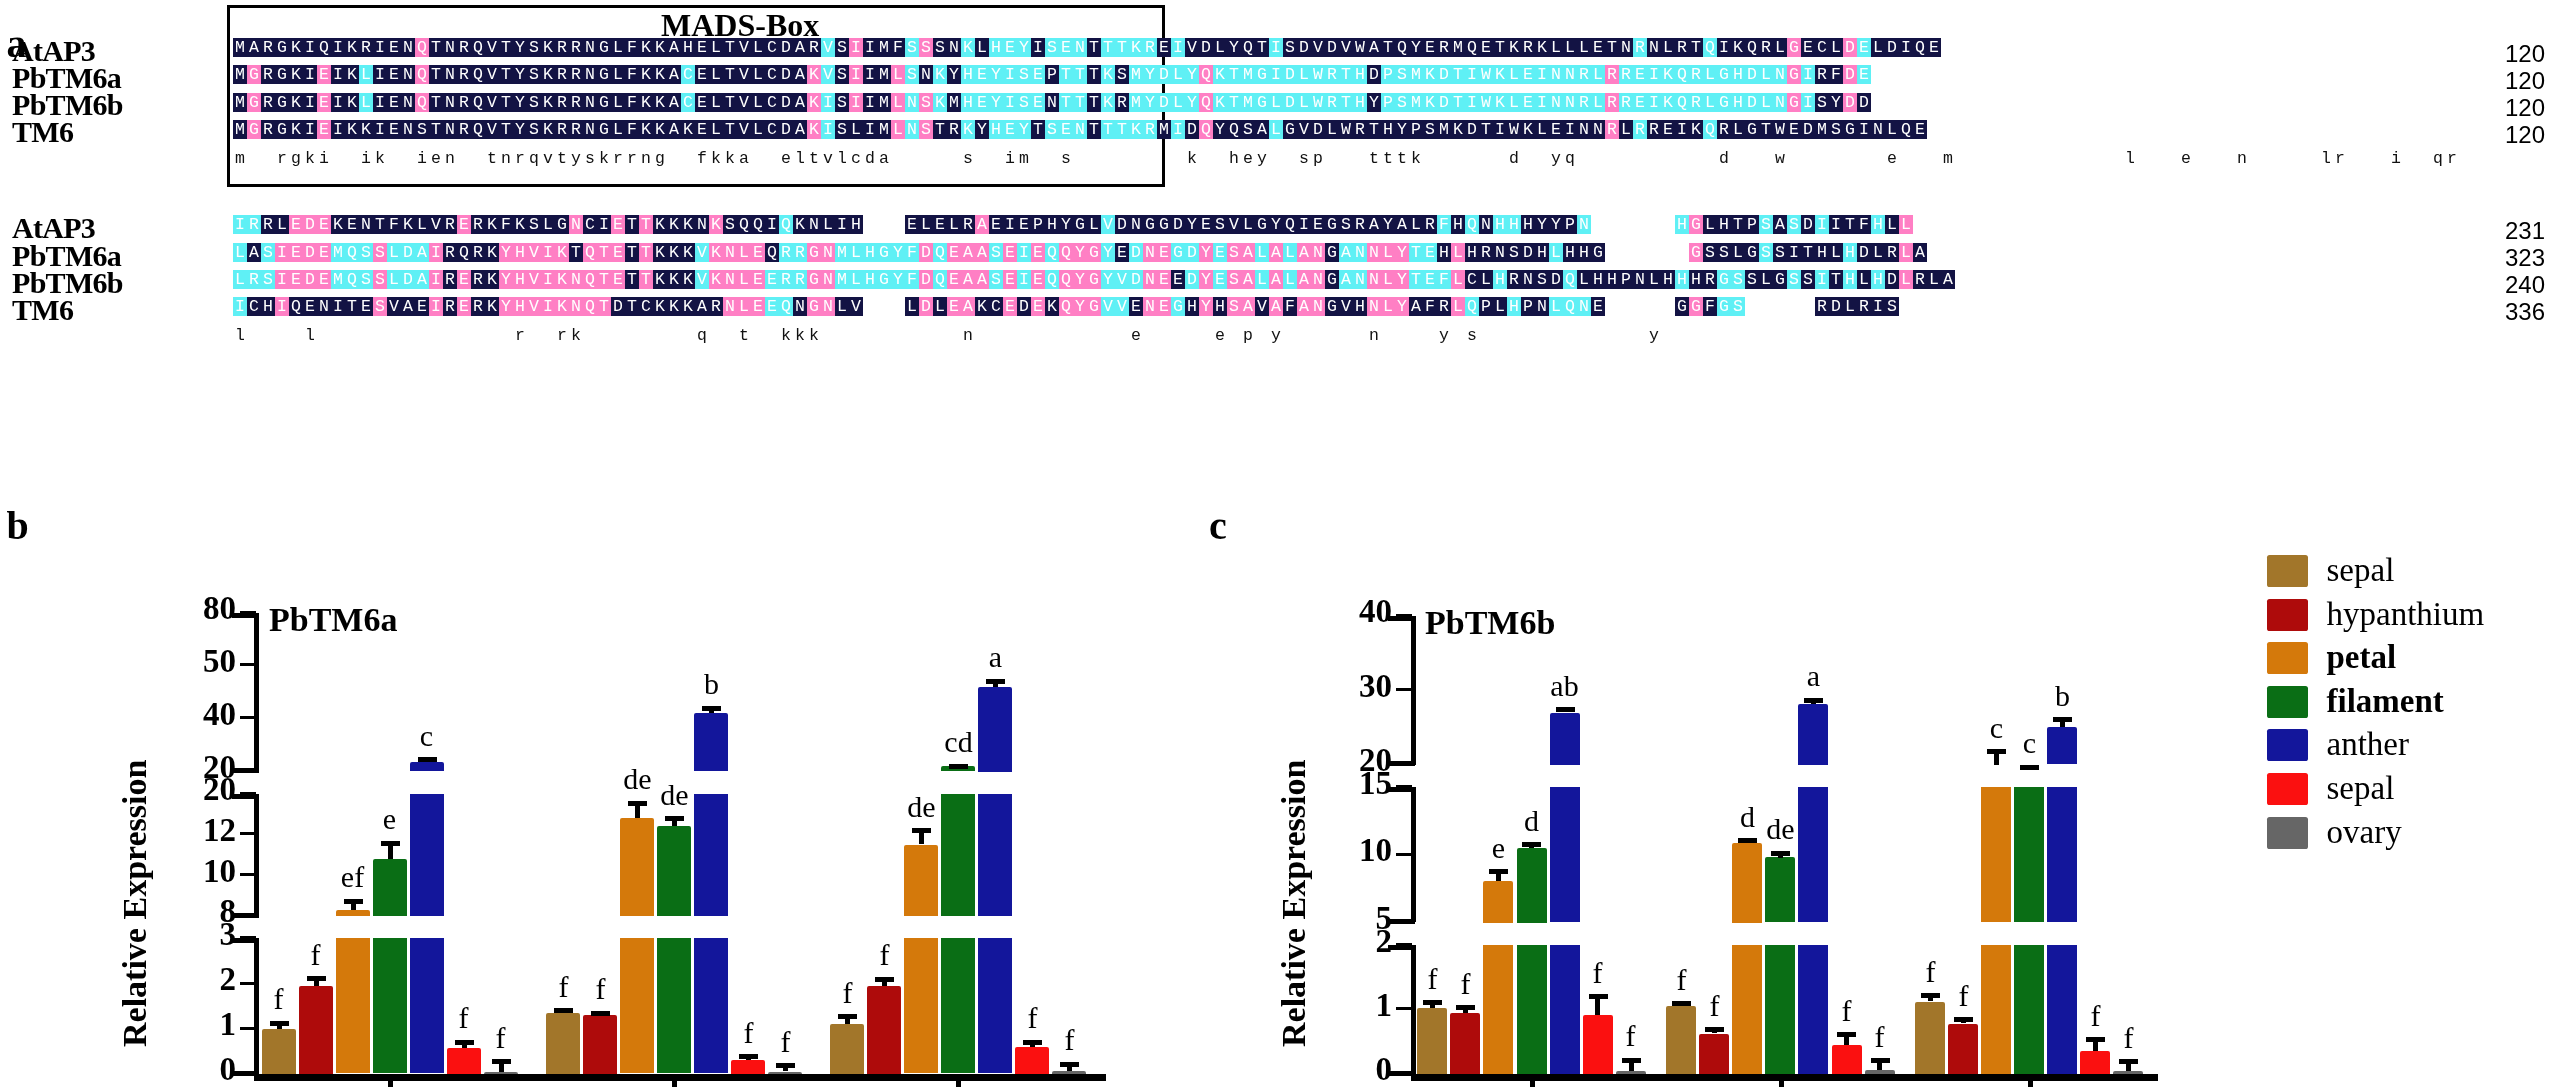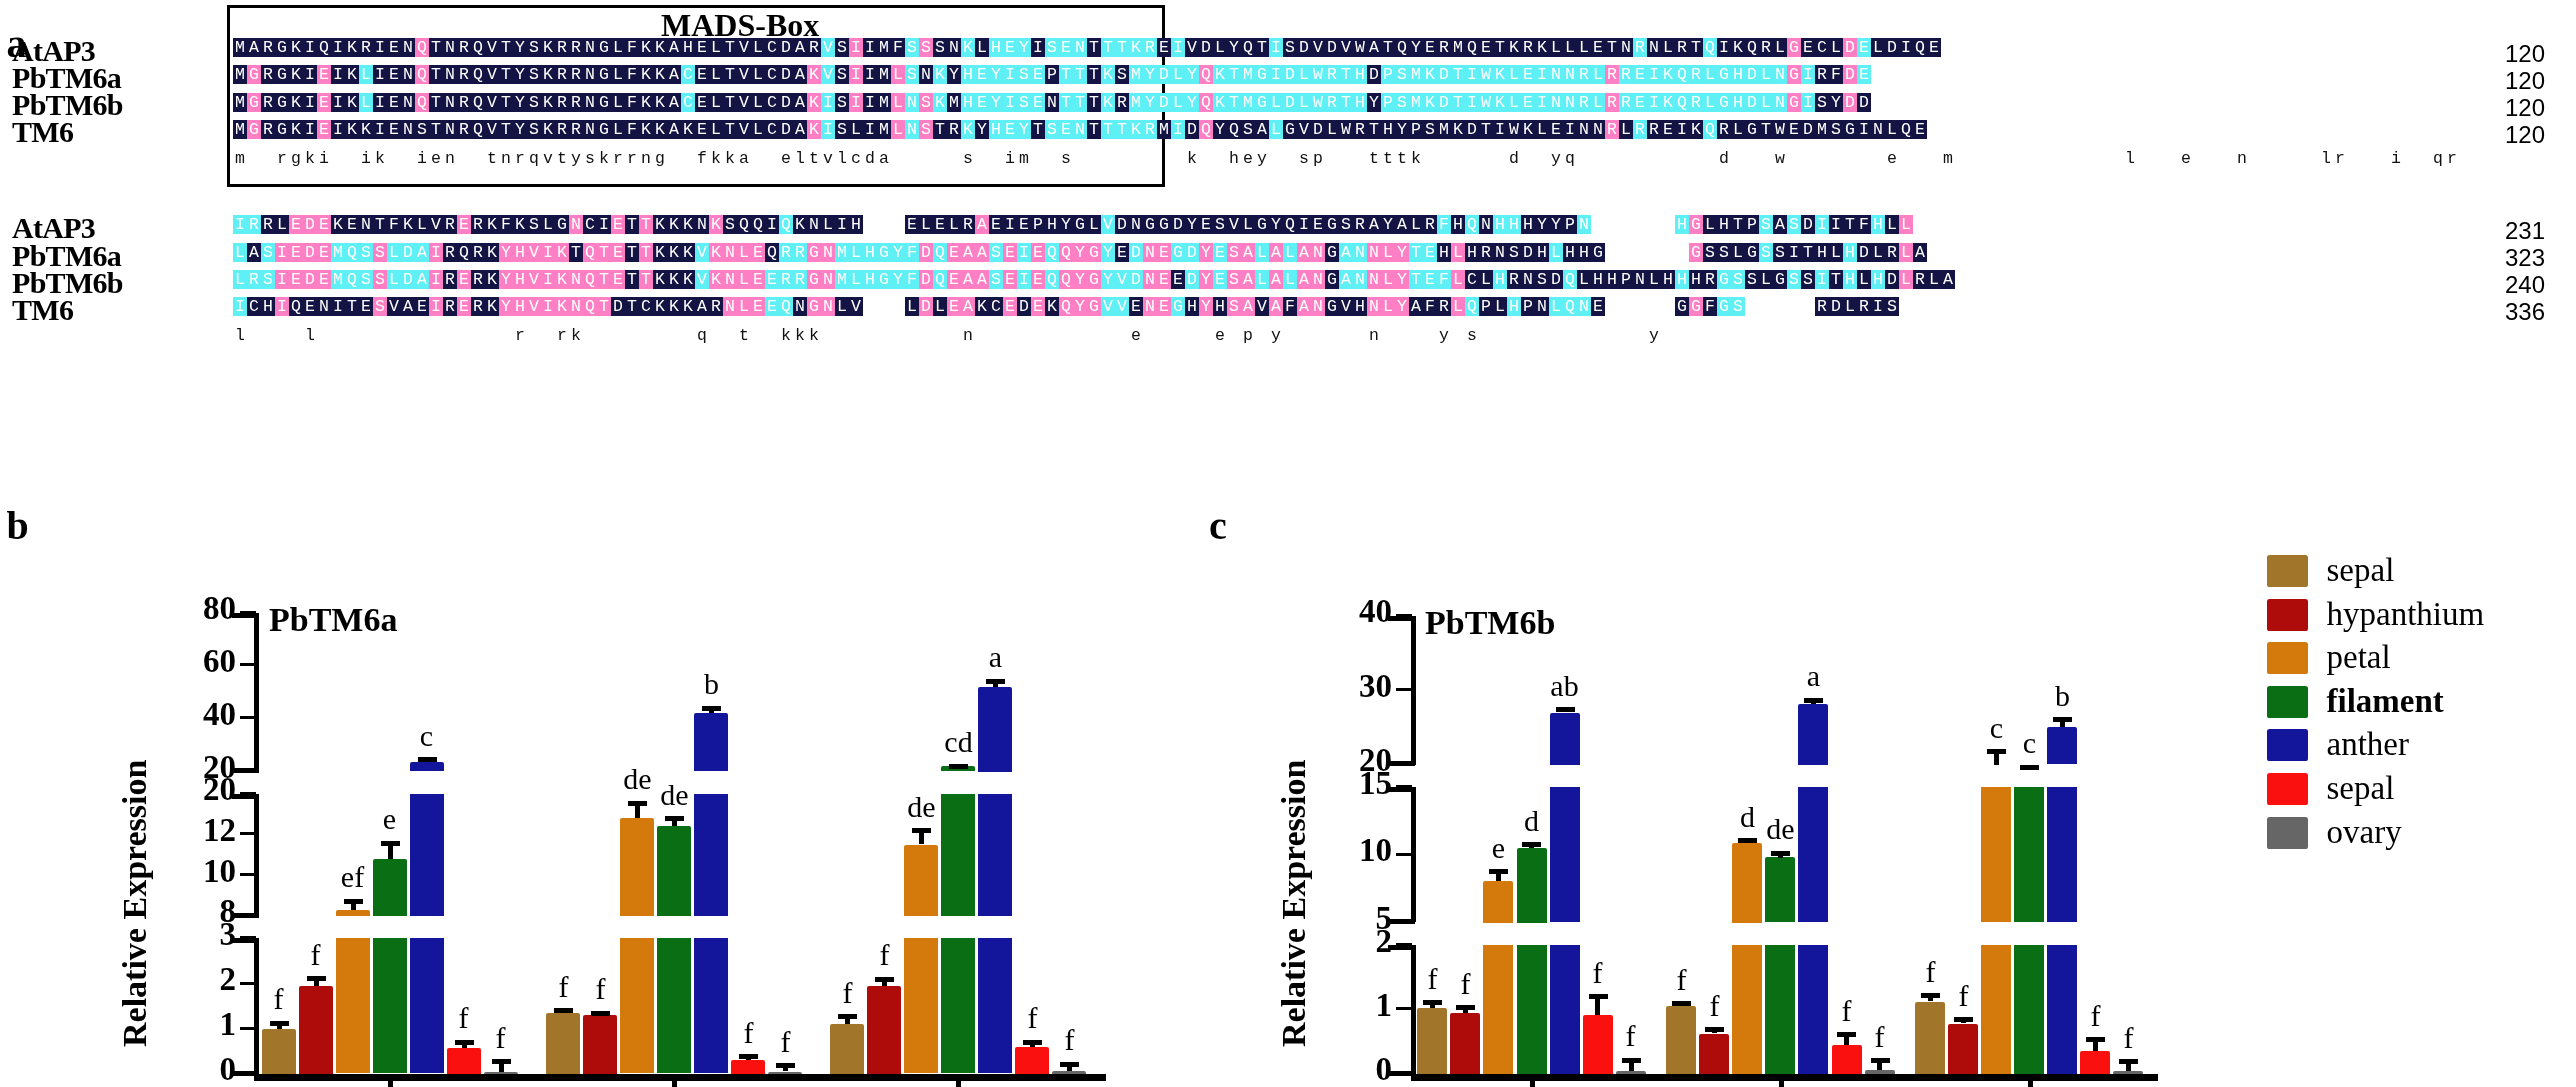--- a/index.html
+++ b/index.html
@@ -109,21 +109,21 @@
     <div class="tickmark" style="left: 240px; top: 303px; width: 16px;"></div>
     <div class="tick-label" style="left: 137px; top: 282px; width: 99px;">20</div>
     <div class="axisline" style="left: 254px; top: 124px; width: 4.6px; height: 159px;"></div>
     <div class="tickmark" style="left: 232px; top: 124px; width: 27px; height: 4.6px;"></div>
     <div class="tickmark" style="left: 232px; top: 279px; width: 27px; height: 4.6px;"></div>
     <div class="tickmark" style="left: 240px; top: 280px; width: 16px;"></div>
     <div class="tick-label" style="left: 137px; top: 260px; width: 99px;">20</div>
     <div class="tickmark" style="left: 240px; top: 227px; width: 16px;"></div>
     <div class="tick-label" style="left: 137px; top: 207px; width: 99px;">40</div>
     <div class="tickmark" style="left: 240px; top: 174px; width: 16px;"></div>
-    <div class="tick-label" style="left: 137px; top: 154px; width: 99px;">60</div>
+    <div class="tick-label" style="left: 137px; top: 154px; width: 99px;">50</div>
     <div class="tickmark" style="left: 240px; top: 122px; width: 16px;"></div>
     <div class="tick-label" style="left: 137px; top: 101px; width: 99px; font-family: Liberation Serif, serif;">80</div>
     <div class="axisline" style="left: 254px; top: 585px; width: 852px; height: 7.3px;"></div>
     <div class="bar" style="left: 262px; top: 540px; width: 34px; height: 45px; background: rgb(162, 118, 42); bottom: auto;"></div>
     <div class="errbar" style="left: 277px; top: 532px; height: 8.1px;"></div>
     <div class="errcap" style="left: 270px; top: 532px; width: 18.5px;"></div>
     <div class="siglab" style="left: 252px; top: 493px; width: 53px;">f</div>
     <div class="bar" style="left: 299px; top: 497px; width: 34px; height: 88px; background: rgb(174, 11, 11); bottom: auto;"></div>
     <div class="errbar" style="left: 314px; top: 487px; height: 10px;"></div>
     <div class="errcap" style="left: 307px; top: 487px; width: 18.5px;"></div>
@@ -357,21 +357,21 @@
 
 <div id="legend" style="left:2267px;top:552px;width:304px;height:311px;">
     <div class="leg-item" style="top: 0px; left: 0px;">
       <div class="leg-swatch" style="background: rgb(162, 118, 42);"></div>
       <div class="leg-text">sepal</div>
     </div>
     <div class="leg-item" style="top: 44px; left: 0px;">
       <div class="leg-swatch" style="background: rgb(174, 11, 11);"></div>
       <div class="leg-text">hypanthium</div>
     </div>
-    <div class="leg-item" style="top: 87px; left: 0px;">
+    <div class="leg-item" style="top: 87px; left: 0px; font-weight: bold;">
       <div class="leg-swatch" style="background: rgb(212, 121, 11);"></div>
       <div class="leg-text">petal</div>
     </div>
     <div class="leg-item" style="top: 131px; left: 0px; font-weight: bold;">
       <div class="leg-swatch" style="background: rgb(10, 110, 21);"></div>
       <div class="leg-text">filament</div>
     </div>
     <div class="leg-item" style="top: 174px; left: 0px;">
       <div class="leg-swatch" style="background: rgb(19, 22, 155);"></div>
       <div class="leg-text">anther</div>

